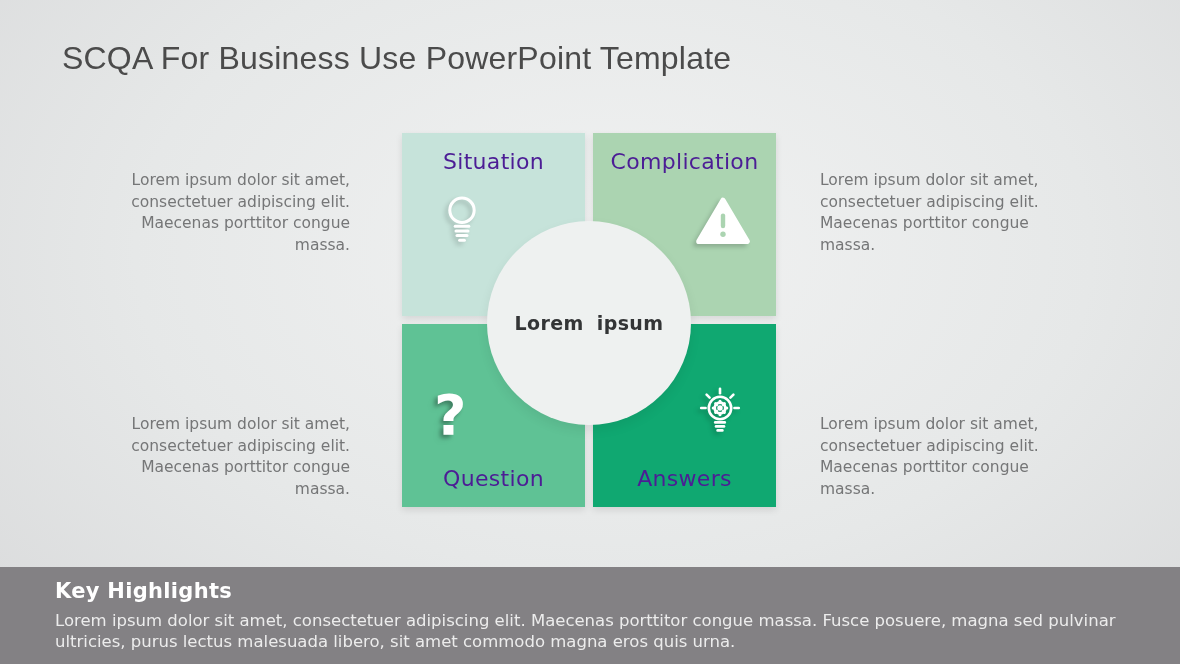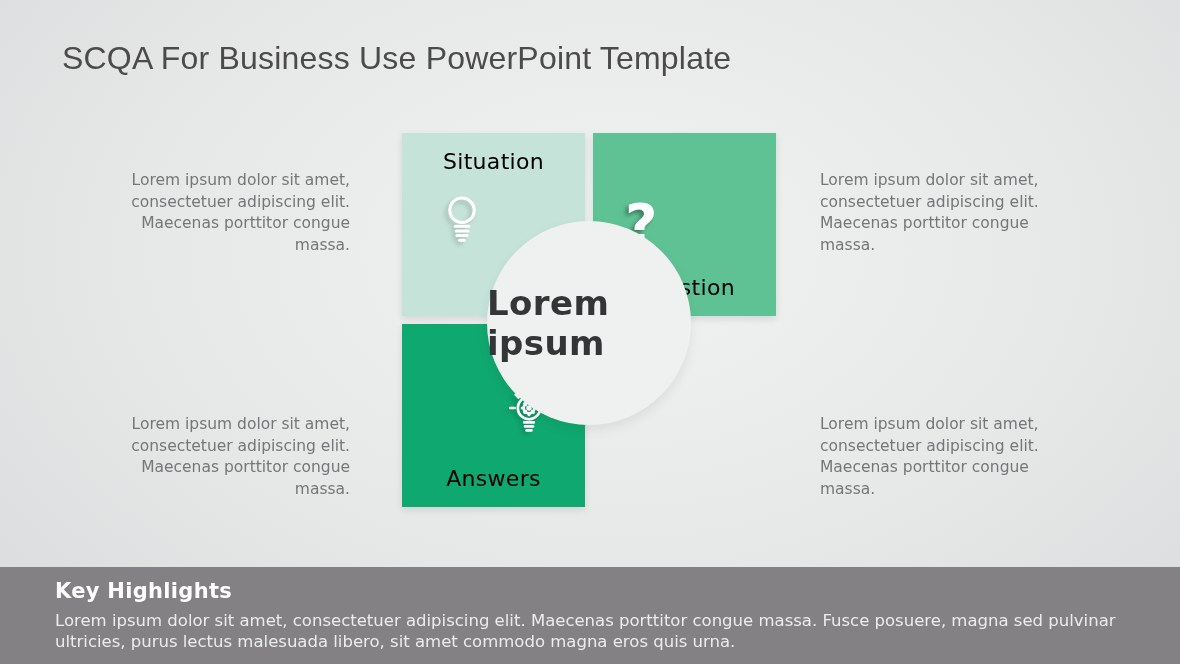--- a/index.html
+++ b/index.html
@@ -18,21 +18,21 @@
   }
   
   .quad-grid{
     position:absolute;left:402px;top:133px;width:374px;height:374px;
     display:grid;grid-template-columns:183px 183px;grid-template-rows:183px 183px;
     gap:8px;
   }
   .quadrant{position:relative;box-shadow:0 3px 7px rgba(0,0,0,0.10);}
   .quad-label{
     position:absolute;left:0;right:0;text-align:center;
-    font-size:22px;color:#000000;letter-spacing:0.3px;
+    font-size:22px;color:#4c1d95;letter-spacing:0.3px;
   }
   .quad-label.top{top:16px;}
   .quad-label.bottom{bottom:16px;text-align:center;}
   .quad-icon{position:absolute;filter:drop-shadow(-3px 3px 2px rgba(0,0,0,0.18));}
   .icon-bulb{left:36px;top:60px;width:48px;height:52px;}
   .icon-warning{right:26px;top:64px;width:54px;height:48px;}
   .icon-question{
     left:32px;top:58px;
     font-size:56px;font-weight:bold;color:#ffffff;
     font-family:"DejaVu Sans", sans-serif;
@@ -40,21 +40,21 @@
   }
   .icon-idea{right:24px;top:56px;width:64px;height:64px;}
   
   .center-circle{
     position:absolute;left:487px;top:221px;width:204px;height:204px;
     border-radius:50%;background:#eef1f0;
     box-shadow:0 5px 12px rgba(0,0,0,0.07);
     display:flex;align-items:center;justify-content:center;
   }
   .center-label{
-    font-size:34px;font-weight:bold;color:#333536;
+    font-size:19px;font-weight:bold;color:#333536;
     letter-spacing:0.4px;word-spacing:6px;
   }
   
   .annotation{
     position:absolute;width:222px;
     font-size:15.5px;line-height:21.5px;color:#757677;
   }
   .annotation.left{text-align:right;}
   .annotation.right{text-align:left;}
   .ann-tl{left:128px;top:170px;}
@@ -88,20 +88,28 @@
       <div class="quad-label top">Situation</div>
       <svg class="quad-icon icon-bulb" viewBox="0 0 24 26" fill="none" stroke="#ffffff" stroke-width="1.5" stroke-linecap="round">
         <circle cx="12" cy="8.6" r="6.1"></circle>
         <line x1="8.6" y1="16.6" x2="15.4" y2="16.6"></line>
         <line x1="9.0" y1="19.0" x2="15.0" y2="19.0"></line>
         <line x1="9.5" y1="21.3" x2="14.5" y2="21.3"></line>
         <line x1="10.8" y1="23.6" x2="13.2" y2="23.6"></line>
       </svg>
     </div>
 
+    <div class="quadrant" style="background: rgb(171, 212, 177);">
+      <div class="quad-label top">Complication</div>
+      <svg class="quad-icon icon-warning" viewBox="0 0 27 24">
+        <path d="M13.5 1.6 L25.6 22.2 L1.4 22.2 Z" fill="#ffffff" stroke="#ffffff" stroke-width="2.6" stroke-linejoin="round"></path>
+        <rect x="12.4" y="8.2" width="2.2" height="7.4" rx="1.1" fill="#abd4b1"></rect>
+        <circle cx="13.5" cy="18.6" r="1.35" fill="#abd4b1"></circle>
+      </svg>
+    </div>
 
     <div class="quadrant" style="background: rgb(95, 194, 149);">
       <div class="quad-label bottom">Question</div>
       <div class="quad-icon icon-question">?</div>
     </div>
 
     <div class="quadrant" style="background: rgb(16, 168, 113);">
       <div class="quad-label bottom">Answers</div>
       <svg class="quad-icon icon-idea" viewBox="0 0 32 32" fill="none" stroke="#ffffff" stroke-width="1.3" stroke-linecap="round">
         <circle cx="16" cy="14" r="5.6"></circle>

